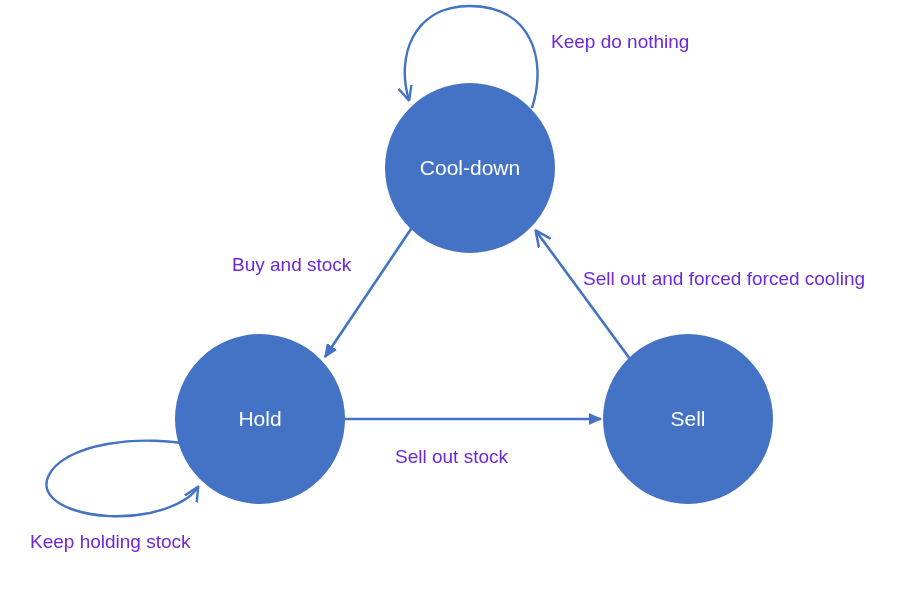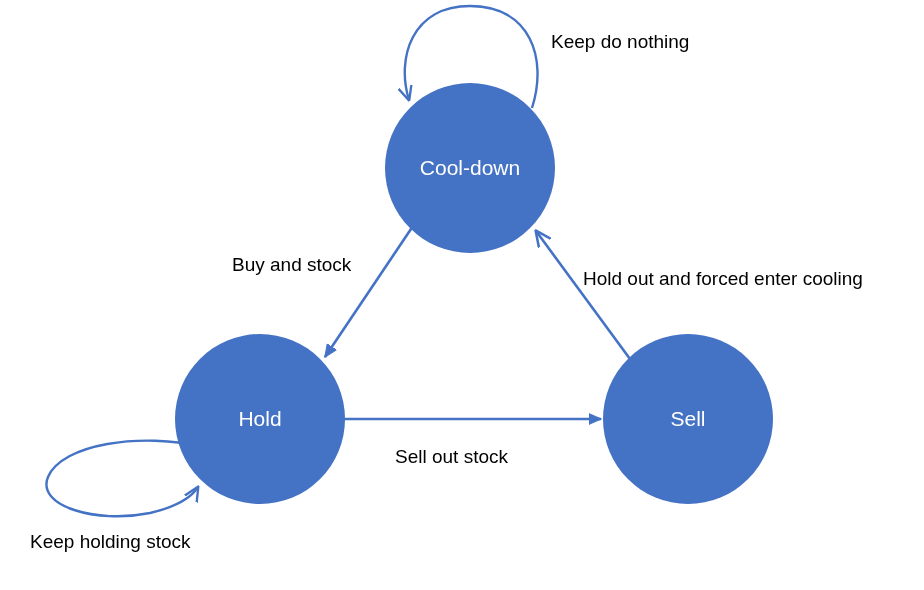--- a/index.html
+++ b/index.html
@@ -43,21 +43,21 @@
     stroke-width: 2.6;
     stroke-linecap: butt;
   }
   .edge-loop {
     fill: none;
     stroke: #4472C4;
     stroke-width: 2.4;
   }
   .edge-label {
     position: absolute;
-    color: #000000;
+    color: #6d28d9;
     font-family: "Liberation Sans", sans-serif;
     font-size: 19px;
     line-height: 1.25;
     white-space: nowrap;
   }
 </style>
 </head>
 <body>
 
 <div id="canvas">
@@ -110,19 +110,19 @@
     <g>
       <circle class="node-circle" cx="688" cy="419" r="85"></circle>
       <text class="node-label" x="688" y="420">Sell</text>
     </g>
   </svg>
 
   <div class="edge-label" style="left:551px; top:30px;">Keep do nothing</div>
 
   <div class="edge-label" style="left:232px; top:253px;">Buy and stock</div>
 
-  <div class="edge-label" style="left:583px; top:267px;">Hold out and forced enter cooling</div>
+  <div class="edge-label" style="left:583px; top:267px;">Sell out and forced forced cooling</div>
 
   <div class="edge-label" style="left:395px; top:445px;">Sell out stock</div>
 
   <div class="edge-label" style="left:30px; top:530px;">Keep holding stock</div>
 
 </div>
 
 </body></html>

